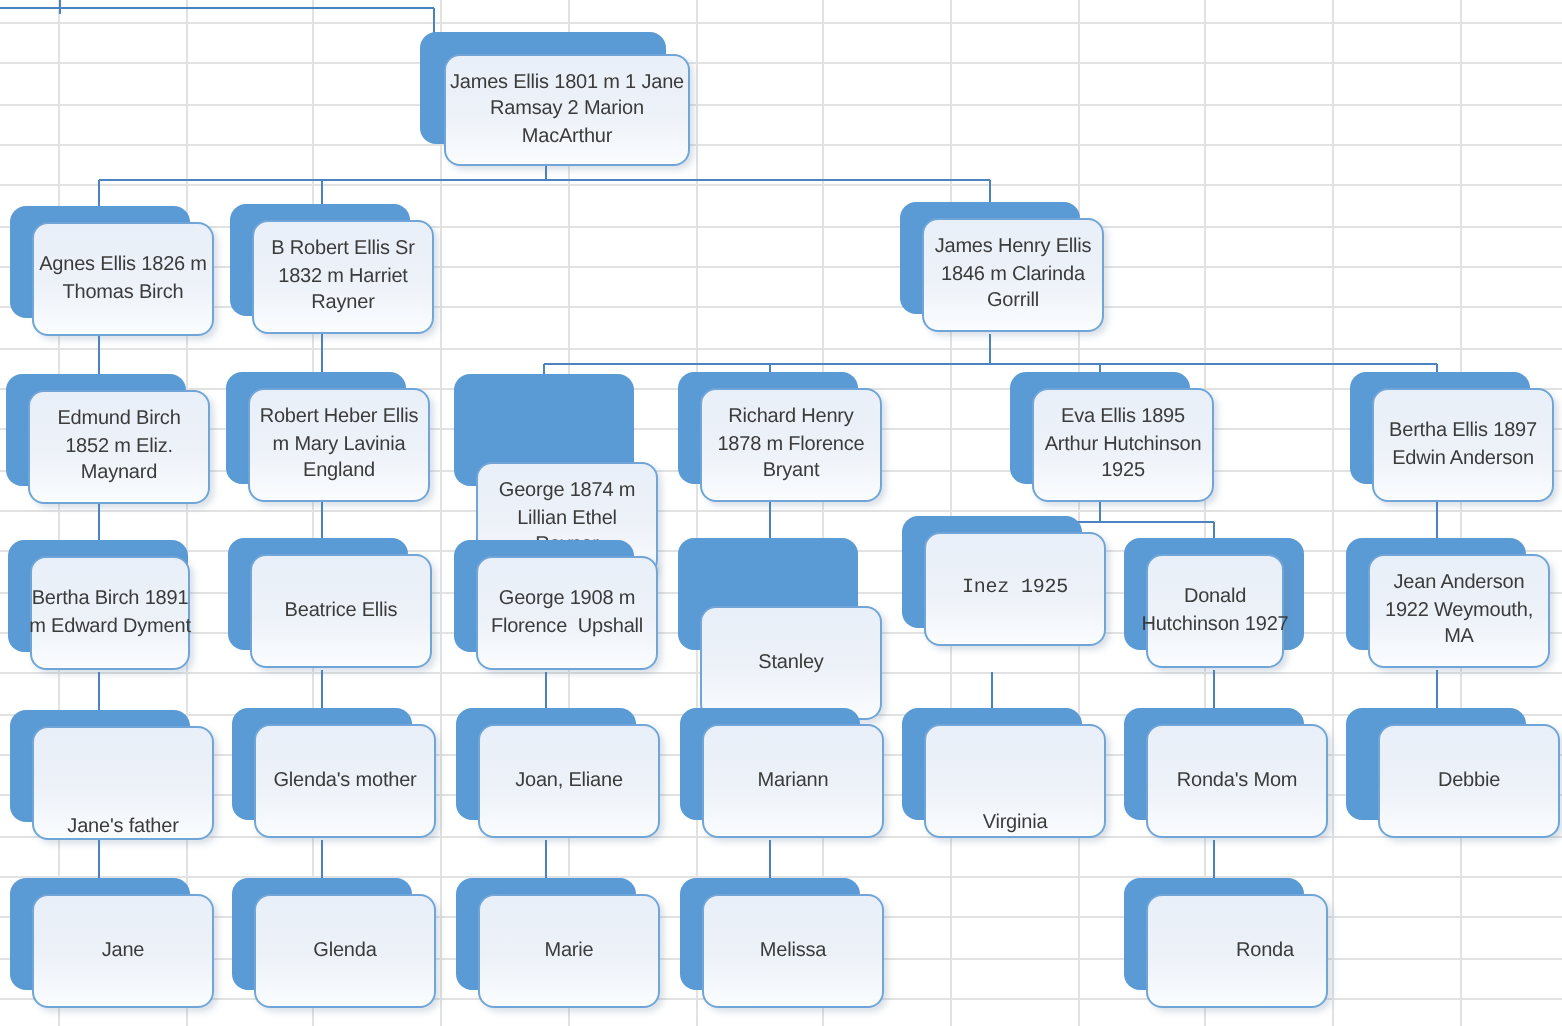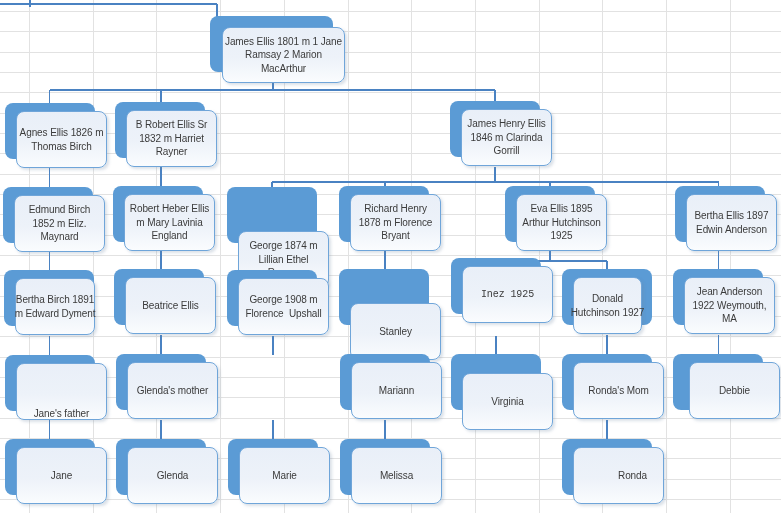--- a/index.html
+++ b/index.html
@@ -239,29 +239,35 @@
         <div class="node-front" style="left: 11px; top: 8px; width: 91px; height: 57px; border-color: rgb(111, 165, 217);">
           <span class="node-label" style="color: rgb(59, 59, 59); margin-top: 44px;">Jane's father</span>
         </div>
       </div>
       <div class="node" style="left: 116px; top: 354px; width: 102px; height: 65px;">
         <div class="node-back" style="width: 90px; height: 56px; background: rgb(91, 155, 213);"></div>
         <div class="node-front" style="left: 11px; top: 8px; width: 91px; height: 57px; border-color: rgb(111, 165, 217);">
           <span class="node-label" style="color: rgb(59, 59, 59);">Glenda's mother</span>
         </div>
       </div>
+      <div class="node" style="left: 228px; top: 354px; width: 102px; height: 65px;">
+        <div class="node-back" style="width: 90px; height: 56px; background: rgb(91, 155, 213);"></div>
+        <div class="node-front" style="left: 11px; top: 8px; width: 91px; height: 57px; border-color: rgb(111, 165, 217);">
+          <span class="node-label" style="color: rgb(59, 59, 59);">Joan, Eliane</span>
+        </div>
+      </div>
       <div class="node" style="left: 340px; top: 354px; width: 102px; height: 65px;">
         <div class="node-back" style="width: 90px; height: 56px; background: rgb(91, 155, 213);"></div>
         <div class="node-front" style="left: 11px; top: 8px; width: 91px; height: 57px; border-color: rgb(111, 165, 217);">
           <span class="node-label" style="color: rgb(59, 59, 59);">Mariann</span>
         </div>
       </div>
       <div class="node" style="left: 451px; top: 354px; width: 102px; height: 65px;">
         <div class="node-back" style="width: 90px; height: 56px; background: rgb(91, 155, 213);"></div>
-        <div class="node-front" style="left: 11px; top: 19px; width: 91px; height: 57px; border-color: rgb(111, 165, 217);">
+        <div class="node-front" style="left: 11px; top: 8px; width: 91px; height: 57px; border-color: rgb(111, 165, 217); align-items: flex-end;">
           <span class="node-label" style="color: rgb(59, 59, 59);">Virginia</span>
         </div>
       </div>
       <div class="node" style="left: 562px; top: 354px; width: 102px; height: 65px;">
         <div class="node-back" style="width: 90px; height: 56px; background: rgb(91, 155, 213);"></div>
         <div class="node-front" style="left: 11px; top: 8px; width: 91px; height: 57px; border-color: rgb(111, 165, 217);">
           <span class="node-label" style="color: rgb(59, 59, 59);">Ronda's Mom</span>
         </div>
       </div>
       <div class="node" style="left: 673px; top: 354px; width: 102px; height: 65px;">

